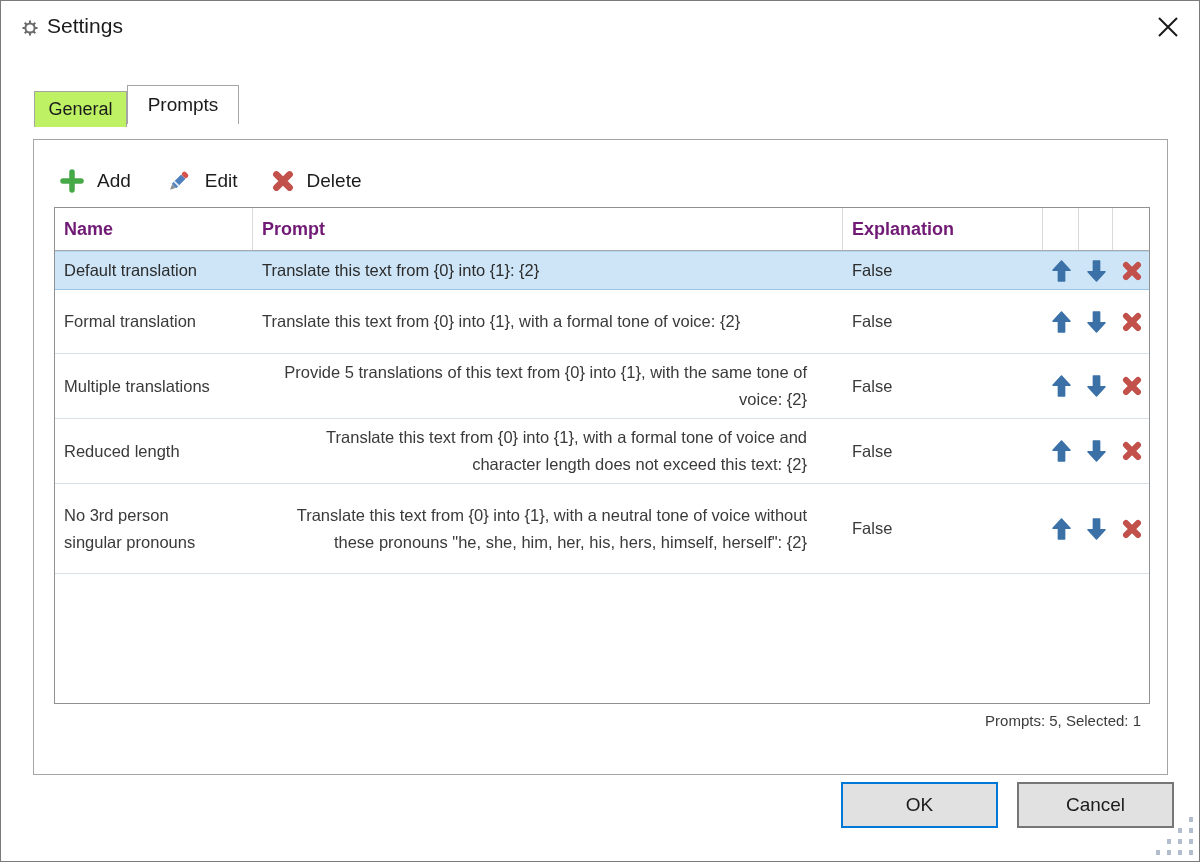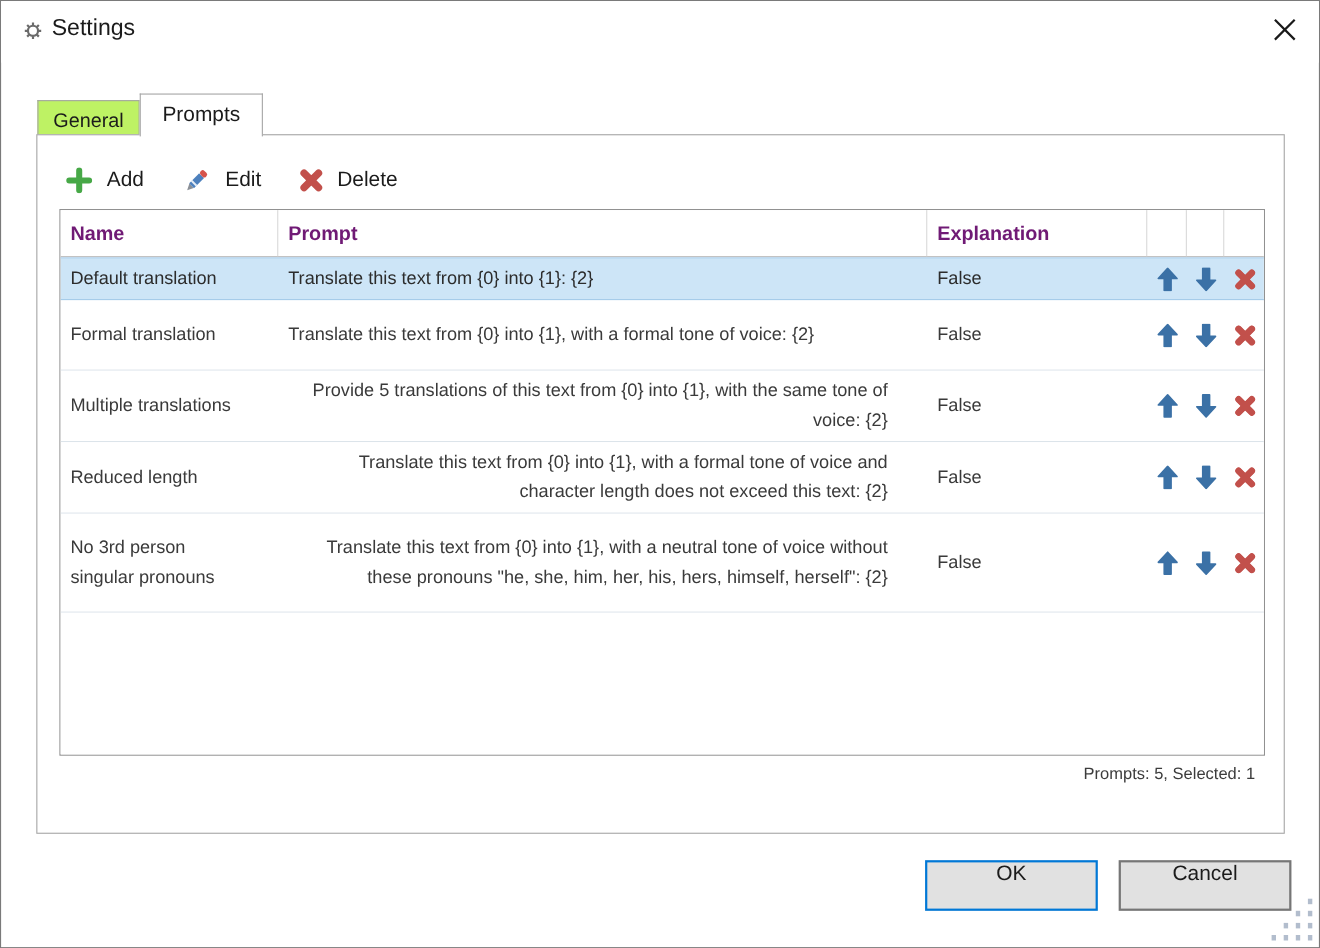--- a/index.html
+++ b/index.html
@@ -19,21 +19,21 @@
     left:33px; top:90px; width:93px; height:36px;
     background:#bef264; border:1px solid #a5a5a5; border-bottom:none; z-index:1;
   }
   .tab-prompts {
     left:126px; top:84px; width:112px; height:39px;
     background:#ffffff; border:1px solid #a5a5a5; border-bottom:none; z-index:3;
     font-size:19px;
   }
   
   .panel {
-    position:absolute; left:32px; top:121px; width:1135px; height:636px;
+    position:absolute; left:32px; top:138px; width:1135px; height:636px;
     background:#ffffff; border:1px solid #a5a5a5; z-index:2;
   }
   
   .toolbar { position:absolute; left:26px; top:24px; height:34px; display:flex; align-items:center; gap:34px; }
   .tool-btn { display:flex; align-items:center; gap:13px; cursor:pointer; background:none; border:none; font-family:inherit; }
   .tool-btn .tlabel { font-size:19px; color:#1b1b1b; }
   
   .grid {
     position:absolute; left:20px; top:67px; width:1096px; height:497px;
     border:1px solid #919191; background:#ffffff; display:flex; flex-direction:column; overflow:hidden;
@@ -67,21 +67,21 @@
   .trow.selected .cell { color:#2c2c2c; }
   .tfill { flex:1 1 auto; background:#ffffff; }
   
   .status {
     position:absolute; right:26px; top:572px; font-size:15px; color:#3c3c3c;
   }
   
   .btn {
     position:absolute; top:781px; width:157px; height:46px; background:#e1e1e1;
     font-family:inherit; font-size:19px; color:#1b1b1b; cursor:pointer;
-    display:flex; justify-content:center;
+    display:flex; align-items:center; justify-content:center;
   }
   .btn-ok { left:840px; border:2px solid #0078d7; }
   .btn-cancel { left:1016px; border:2px solid #767676; }
   
   .grip { position:absolute; right:6px; bottom:6px; width:40px; height:40px; }
   .grip i {
     position:absolute; width:4px; height:5px; background:#b2bdcd;
   }
 </style>
 </head>

